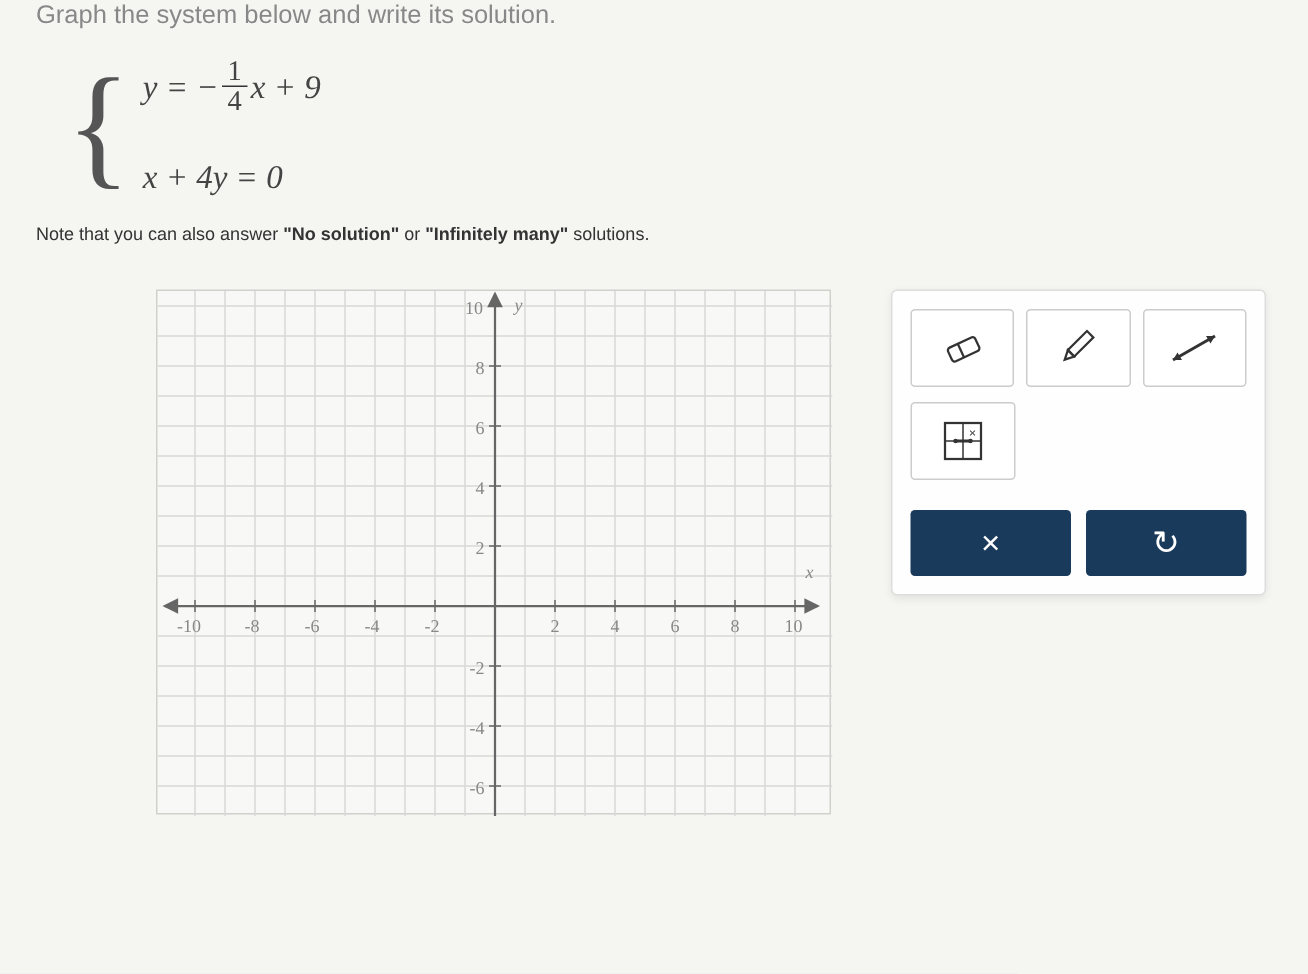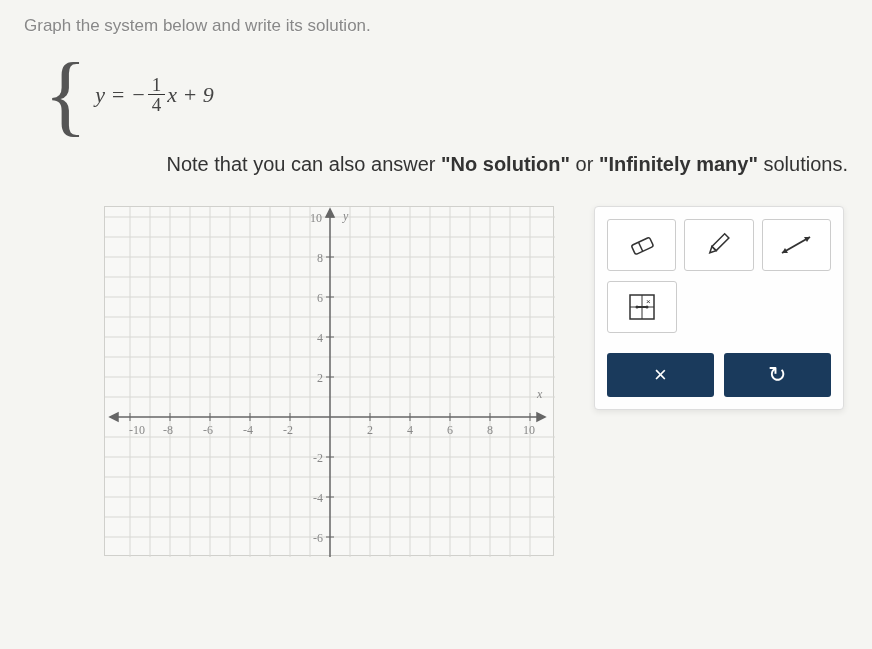--- a/index.html
+++ b/index.html
@@ -13,21 +13,21 @@
     }
     .page {
       background: #f5f5f2;
       width: 100%;
       height: 100%;
       padding: 0 24px;
     }
     .instruction {
       color: #888;
       font-size: 17px;
-      padding-top: 16px;
+      padding-top: 0;
       margin-bottom: 10px;
       text-shadow: 0 1px 0 rgba(255,255,255,0.5);
       filter: blur(0.3px);
     }
     .equation-block {
       display: flex;
       align-items: center;
       margin: 18px 0 18px 20px;
       color: #444;
       font-family: 'Times New Roman', serif;
@@ -55,23 +55,22 @@
       margin: 0 2px;
       font-size: 19px;
       font-style: normal;
       line-height: 1;
       vertical-align: middle;
     }
     .frac .num { border-bottom: 1.5px solid #333; padding: 0 4px; }
     .frac .den { padding: 0 4px; }
     .note {
       color: #333;
-      font-size: 20px;
+      font-size: 12px;
       margin: 14px 0 30px 0;
-      text-align: right;
     }
     .note .quoted { font-weight: bold; }
     .workspace {
       display: flex;
       gap: 40px;
       align-items: flex-start;
       padding-left: 80px;
     }
     .graph-area {
       position: relative;
@@ -141,20 +140,23 @@
   <div class="equation-block">
     <span class="brace">{</span>
     <div class="equations">
       <div class="eq-line">
         <span>y = −</span>
         <span class="frac">
           <span class="num">1</span>
           <span class="den">4</span>
         </span>
         <span>x + 9</span>
+      </div>
+      <div class="eq-line">
+        <span>x + 4y = 0</span>
       </div>
     </div>
   </div>
 
   <div class="note">
     <span>Note that you can also answer </span><span class="quoted">"No solution"</span><span> or </span><span class="quoted">"Infinitely many"</span><span> solutions.</span>
   </div>
 
   <div class="workspace">
 
@@ -229,21 +231,21 @@
       <span class="tick-label axis-label-y">y</span>
       <span class="tick-label axis-label-x">x</span>
       <span class="tick-label" style="top:4px;left:205px">10</span>
       <span class="tick-label" style="top:44px;left:212px">8</span>
       <span class="tick-label" style="top:84px;left:212px">6</span>
       <span class="tick-label" style="top:124px;left:212px">4</span>
       <span class="tick-label" style="top:164px;left:212px">2</span>
       <span class="tick-label" style="top:244px;left:208px">-2</span>
       <span class="tick-label" style="top:284px;left:208px">-4</span>
       <span class="tick-label" style="top:324px;left:208px">-6</span>
-      <span class="tick-label" style="top:216px;left:24px">-10</span>
+      <span class="tick-label" style="top:216px;left:13px">-10</span>
       <span class="tick-label" style="top:216px;left:58px">-8</span>
       <span class="tick-label" style="top:216px;left:98px">-6</span>
       <span class="tick-label" style="top:216px;left:138px">-4</span>
       <span class="tick-label" style="top:216px;left:178px">-2</span>
       <span class="tick-label" style="top:216px;left:262px">2</span>
       <span class="tick-label" style="top:216px;left:302px">4</span>
       <span class="tick-label" style="top:216px;left:342px">6</span>
       <span class="tick-label" style="top:216px;left:382px">8</span>
       <span class="tick-label" style="top:216px;left:418px">10</span>
     </div>

